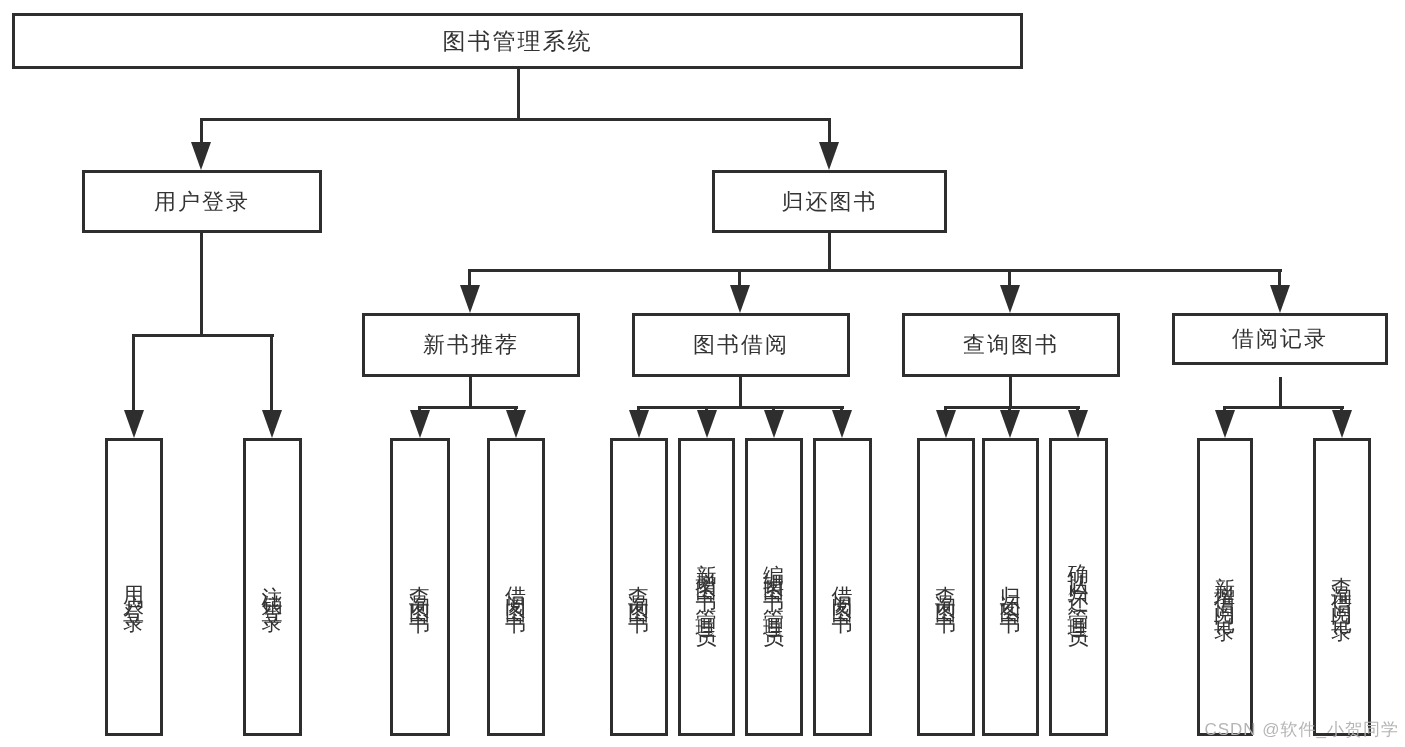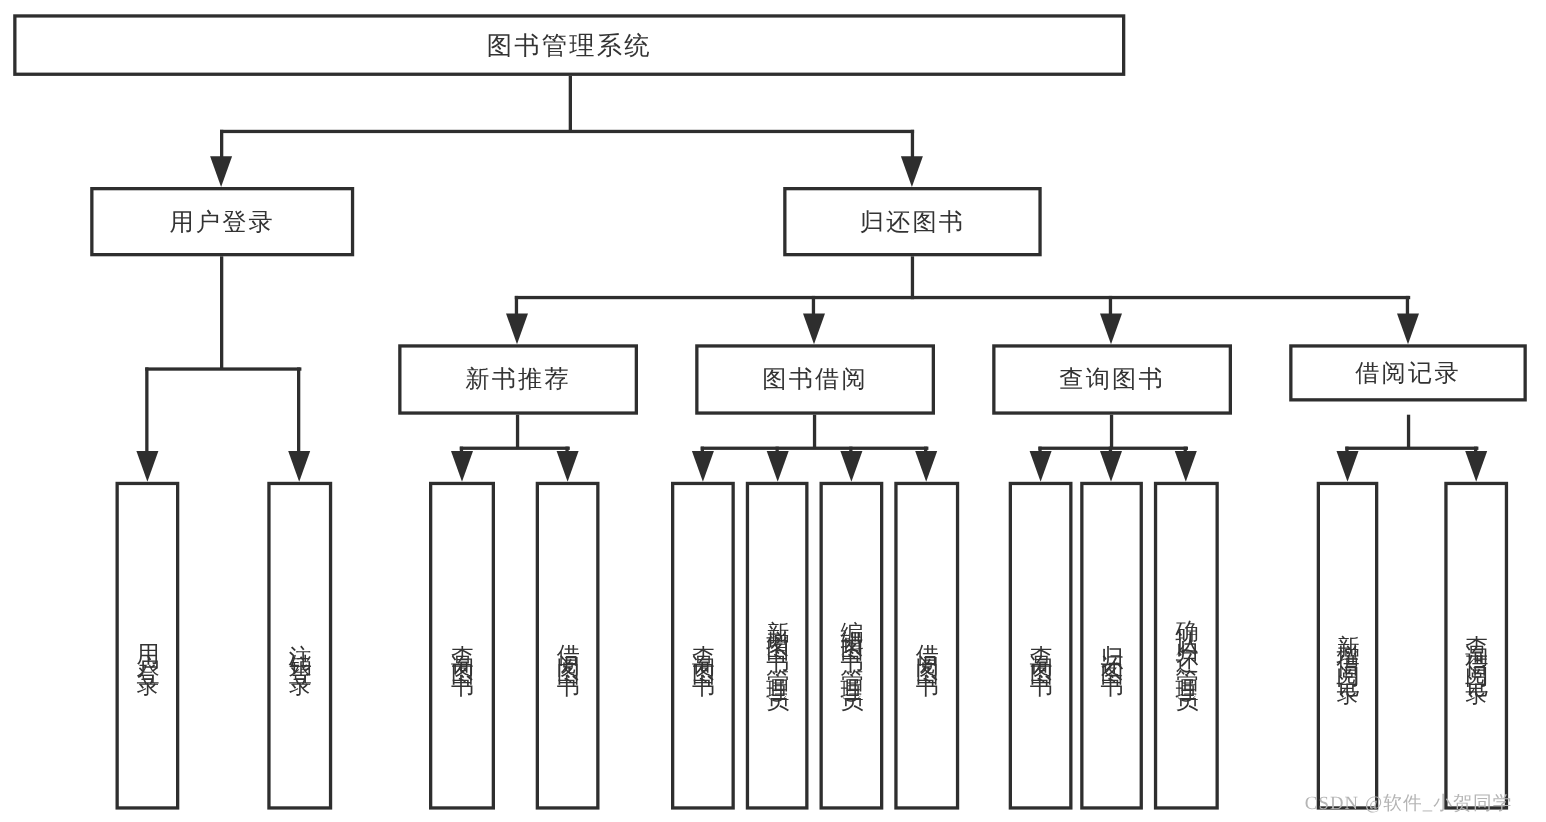--- a/index.html
+++ b/index.html
@@ -33,26 +33,25 @@
   .line { position:absolute; background:#2e2e2e; }
   .arrow {
     position:absolute;
     width:0; height:0;
     border-left:10px solid transparent;
     border-right:10px solid transparent;
     border-top:28px solid #2e2e2e;
   }
   .watermark {
     position:absolute;
-    right:30px; bottom:6px;
+    right:6px; bottom:6px;
     font-size:17px;
     letter-spacing:1px;
     color:#b5b5b5;
     white-space:nowrap;
-    font-family:Liberation Serif, serif;
   }
 </style>
 </head>
 <body>
 
 <div class="canvas" style="background: rgb(255, 255, 255); color: rgb(51, 51, 51);">
 
   <div class="node hbox root-box" style="left: 12px; top: 13px; width: 1011px; height: 56px; border-color: rgb(46, 46, 46); text-align: right;">
     <span>图书管理系统</span>
   </div>

